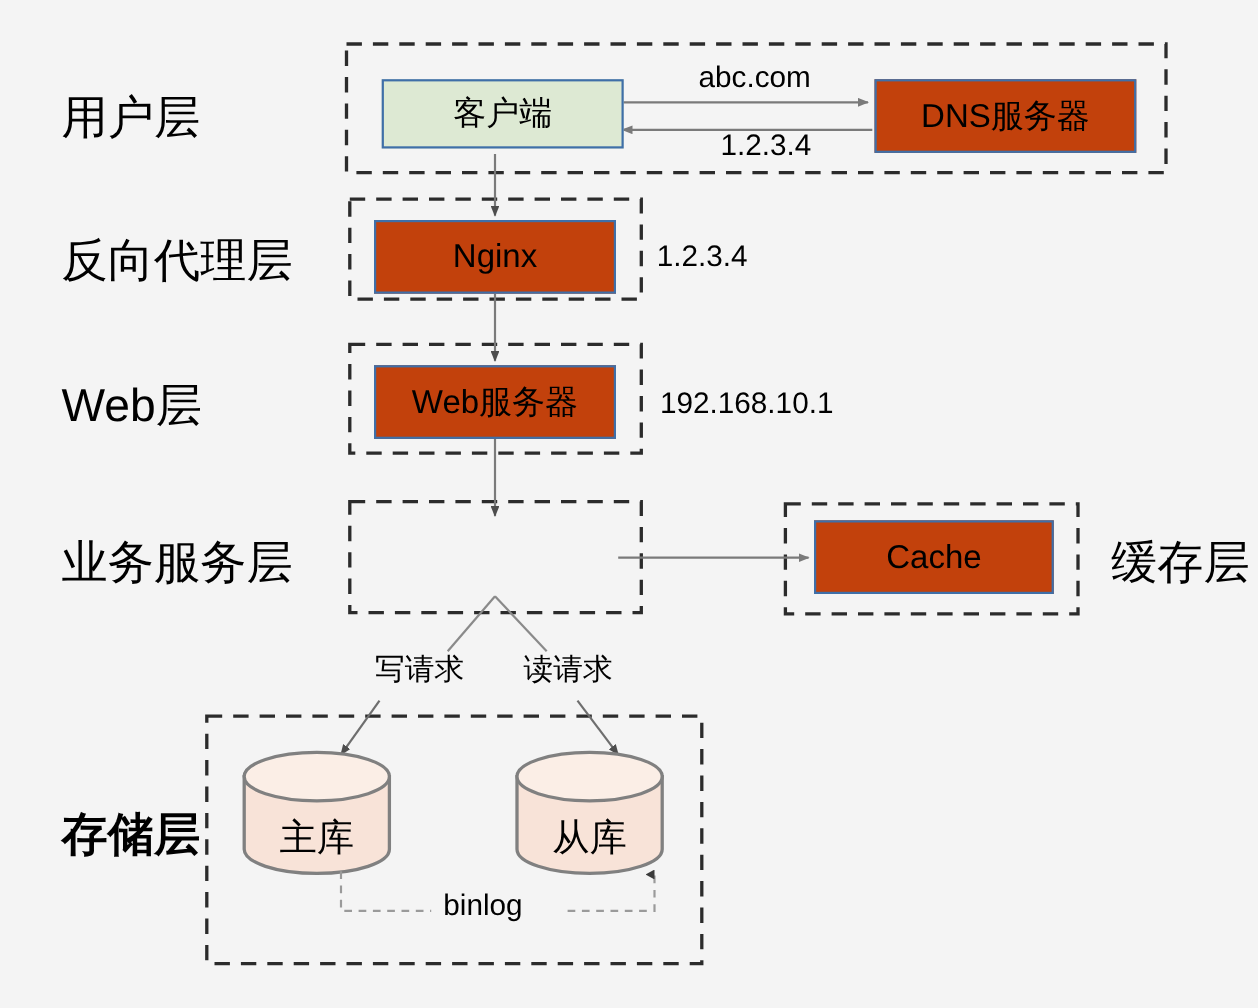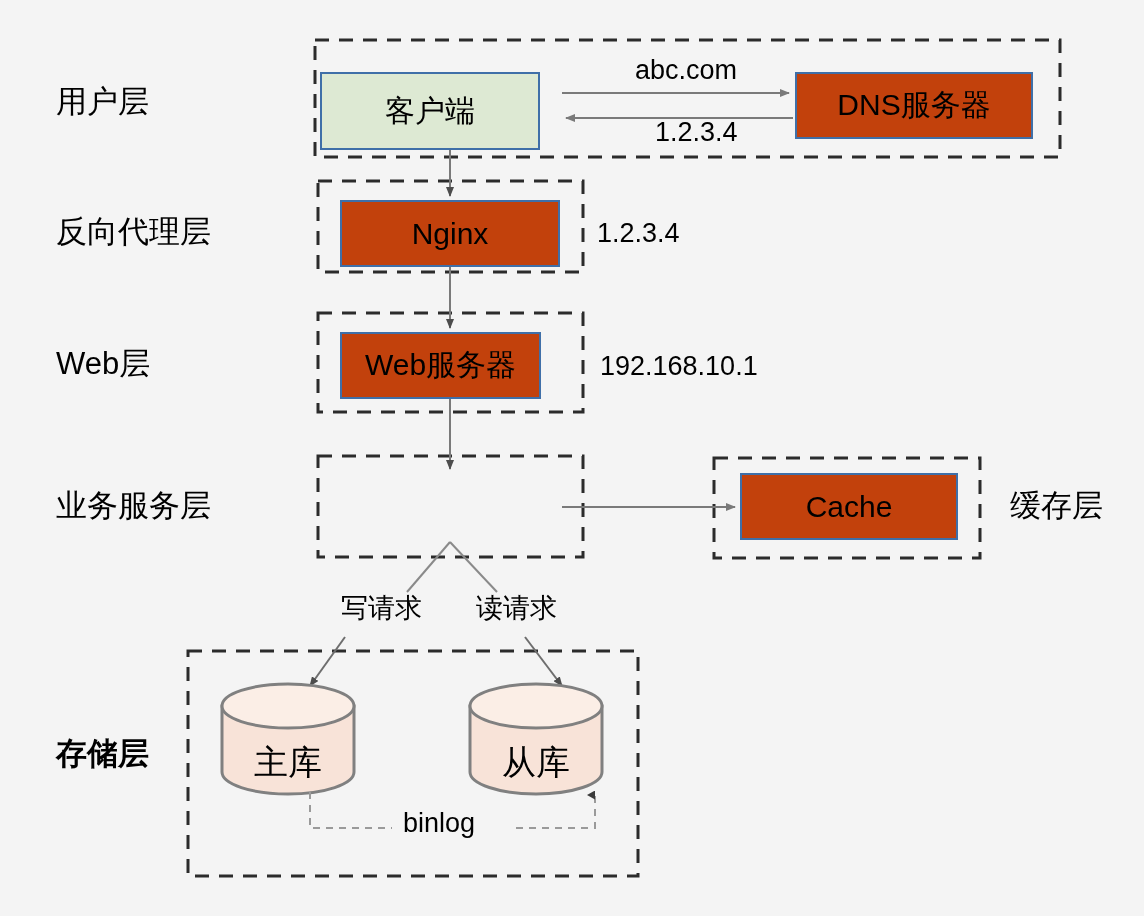--- a/index.html
+++ b/index.html
@@ -18,21 +18,21 @@
   }
   svg.layer {
     position: absolute;
     left: 0; top: 0;
     width: 1144px;
     height: 916px;
     pointer-events: none;
   }
   .layer-label {
     position: absolute;
-    font-size: 31px;
+    font-size: 42px;
     color: #000;
     white-space: nowrap;
     line-height: 1;
   }
   .node {
     position: absolute;
     box-sizing: border-box;
     border: 2px solid #3f6fa8;
     display: flex;
     align-items: center;
@@ -126,27 +126,27 @@
 
     <g>
       <path d="M470,706 L470,772 A66,22 0 0 0 602,772 L602,706 Z" fill="#f8e3d8" stroke="#808080" stroke-width="3"></path>
       <ellipse cx="536" cy="706" rx="66" ry="22" fill="#fbeee6" stroke="#808080" stroke-width="3"></ellipse>
     </g>
 
     <path d="M310,792 L310,828 L392,828" fill="none" stroke="#9a9a9a" stroke-width="2" stroke-dasharray="7 6"></path>
     <path d="M516,828 L595,828 L595,795" fill="none" stroke="#9a9a9a" stroke-width="2" stroke-dasharray="7 6" marker-end="url(#arrowBinlog)"></path>
   </svg>
 
-  <div class="node green" style="left:320px; top:72px; width:220px; height:78px;text-align:right;">客户端</div>
+  <div class="node green" style="left:347px; top:72px; width:220px; height:63px;text-align:right;">客户端</div>
 
   <div class="node yellow" style="left:795px; top:72px; width:238px; height:67px;">DNS服务器</div>
 
   <div class="node yellow" style="left:340px; top:200px; width:220px; height:67px;">Nginx</div>
 
-  <div class="node yellow" style="left:340px; top:332px; width:201px; height:67px;">Web服务器</div>
+  <div class="node yellow" style="left:340px; top:332px; width:220px; height:67px;">Web服务器</div>
 
 
   <div class="node yellow" style="left:740px; top:473px; width:218px; height:67px;">Cache</div>
 
   <div class="cyl-label" style="left:222px; top:745px; width:132px;">主库</div>
   <div class="cyl-label" style="left:470px; top:745px; width:132px;">从库</div>
 
   <div class="edge-label" style="left:635px; top:57px;">abc.com</div>
   <div class="edge-label" style="left:655px; top:119px;">1.2.3.4</div>
   <div class="edge-label" style="left:597px; top:220px;">1.2.3.4</div>

